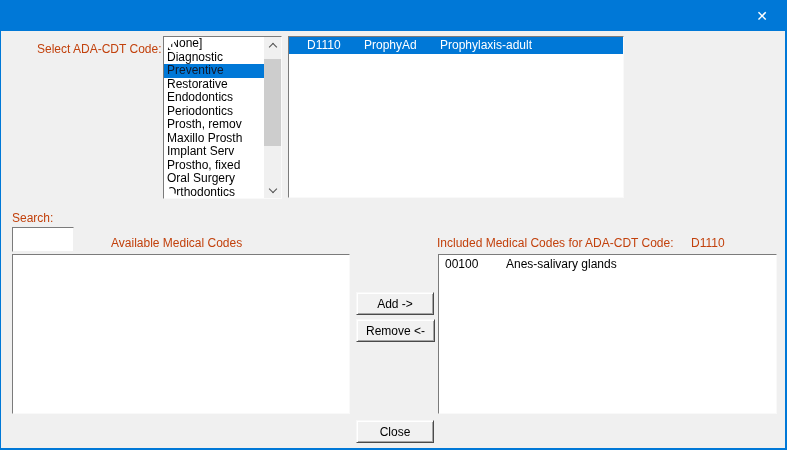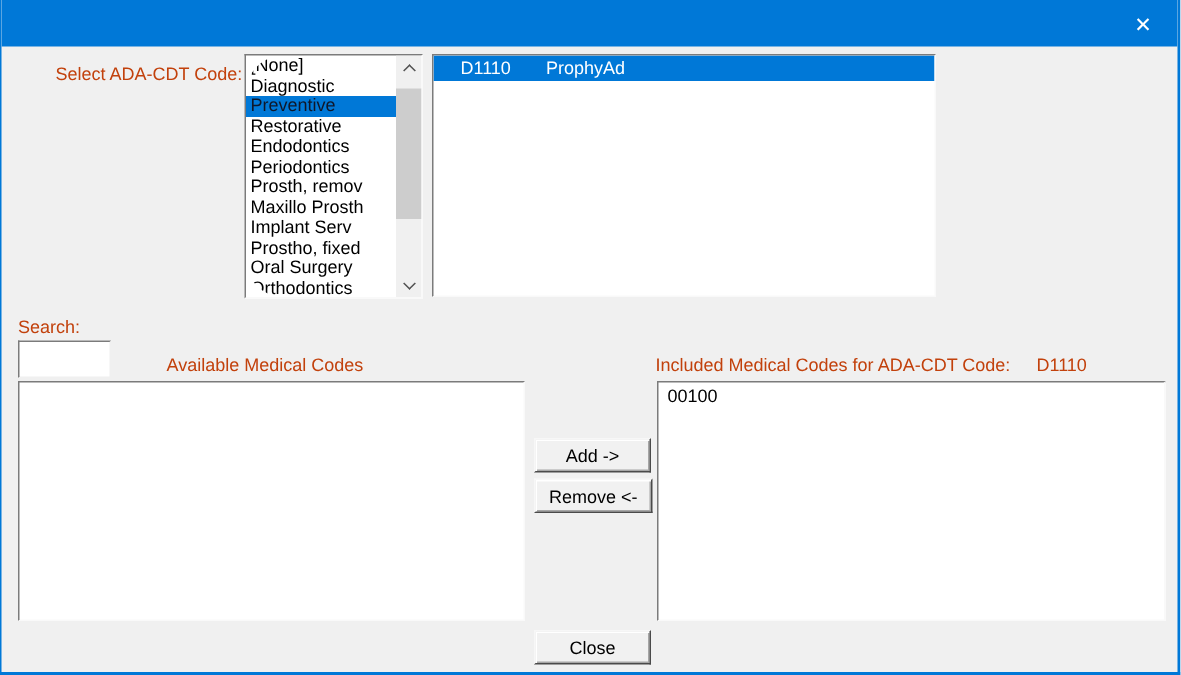--- a/index.html
+++ b/index.html
@@ -144,37 +144,39 @@
         <i class="chev down"></i>
       </div>
     </div>
   </div>
 
   <div class="listbox" id="code-list">
 
       <div class="code-row selected">
         <span class="cc1">D1110</span>
         <span class="cc2">ProphyAd</span>
+        <span class="cc3">Prophylaxis-adult</span>
       </div>
     </div>
 
   <span class="lbl" id="lbl-search">Search:</span>
   <input class="search-input" id="search-input" value="" style="">
 
   <span class="lbl" id="lbl-available">Available Medical Codes</span>
   <div class="listbox" id="available-list">
     
   </div>
 
   <span class="lbl" id="lbl-included">Included Medical Codes for ADA-CDT Code:</span>
   <span class="lbl" id="lbl-included-code">D1110</span>
   <div class="listbox" id="included-list">
 
       <div class="med-row">
         <span class="mc1">00100</span>
+        <span class="mc2">Anes-salivary glands</span>
       </div>
     </div>
 
   <button class="btn" id="btn-remove">Remove &lt;-</button>
   <button class="btn" id="btn-add">Add -&gt;</button>
   <button class="btn" id="btn-close">Close</button>
 
 </div>
 
 </body></html>

